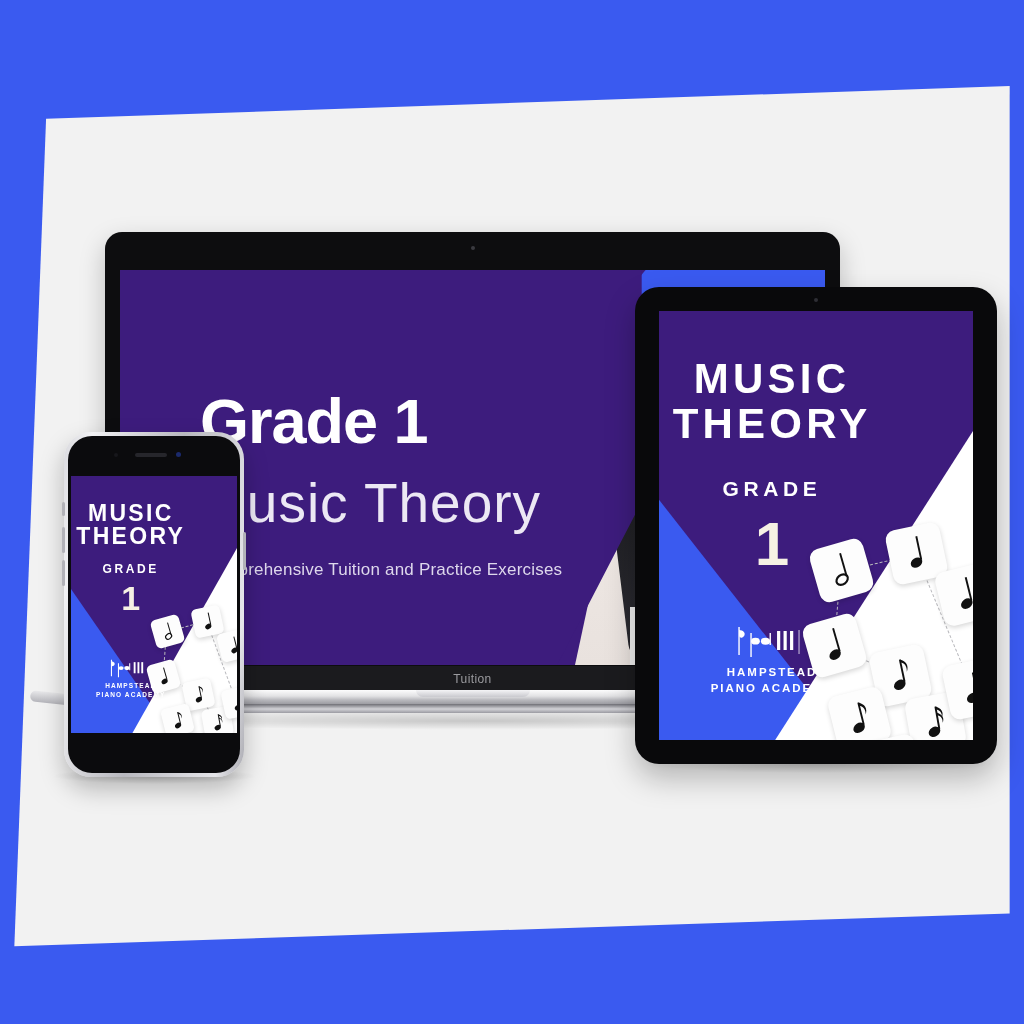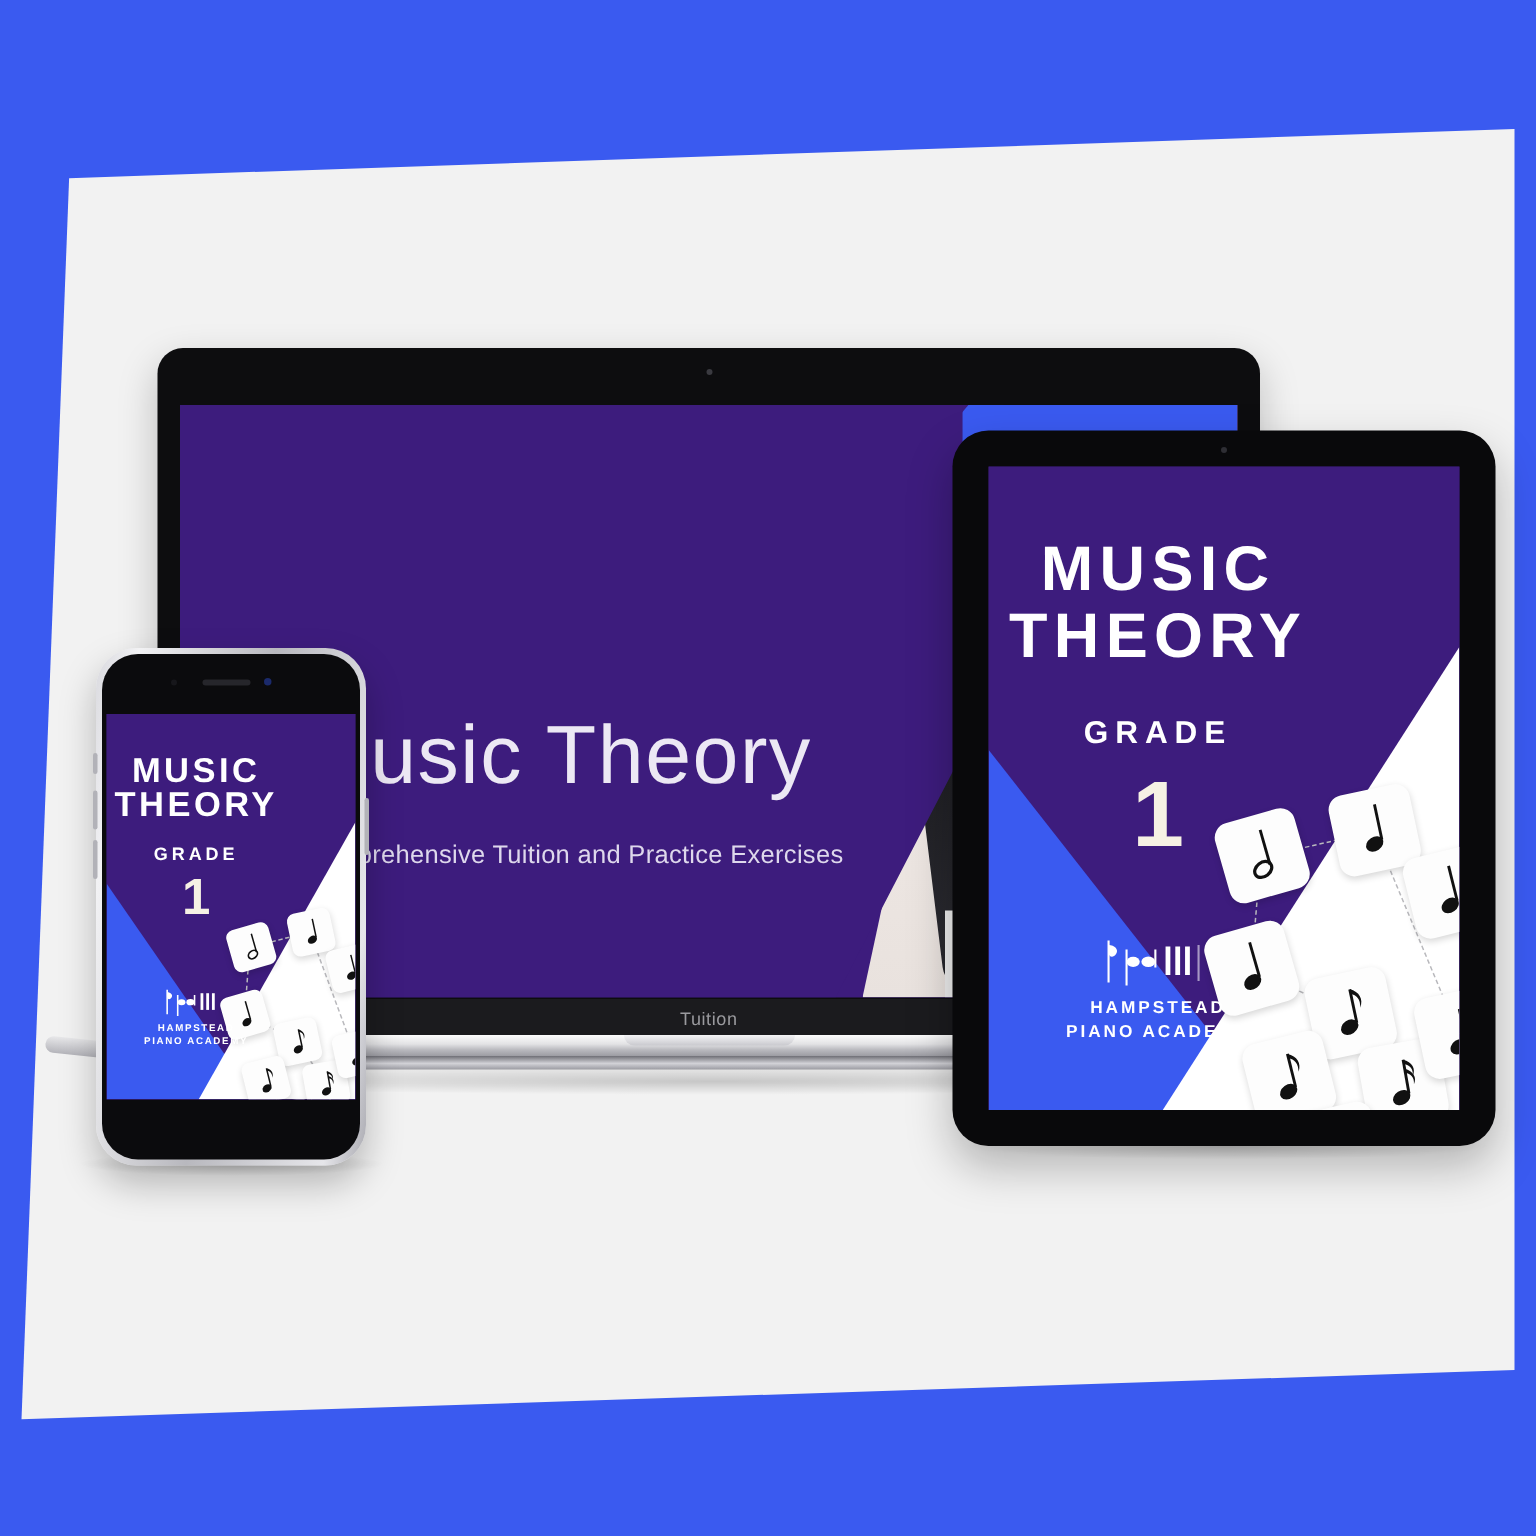--- a/index.html
+++ b/index.html
@@ -203,20 +203,21 @@
       <div class="mb-screen">
         <div class="mb-photo">
           <div class="skin"></div>
           <div class="dark"></div>
           <div class="piano"></div>
         </div>
         <div class="mb-blue"></div>
         <div class="mb-purple"></div>
 
         <div class="mb-txt">
+          <div class="mb-title">Grade 1</div>
           <div class="mb-sub">Music Theory</div>
           <div class="mb-tag">Comprehensive Tuition and Practice Exercises</div>
         </div>
       </div>
 
       <div class="mb-chin">
         <span>Tuition</span>
       </div>
     </div>
     <div class="mb-cable"></div>

